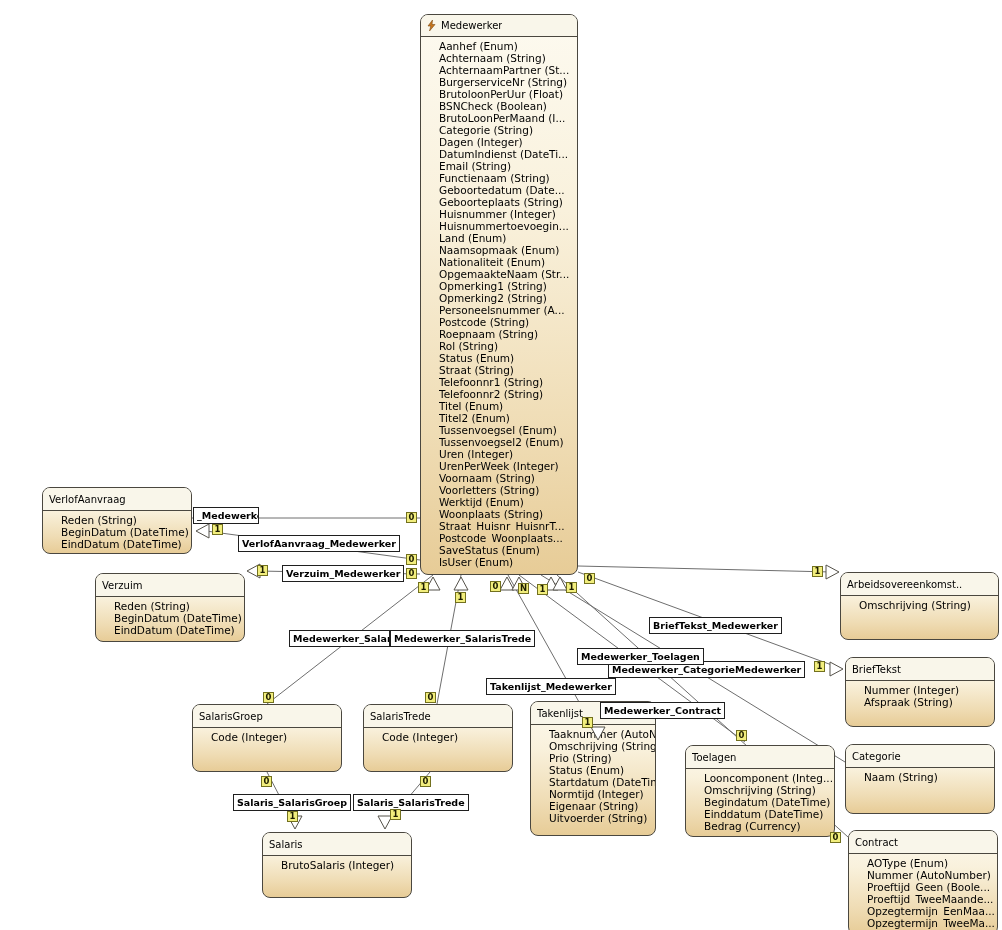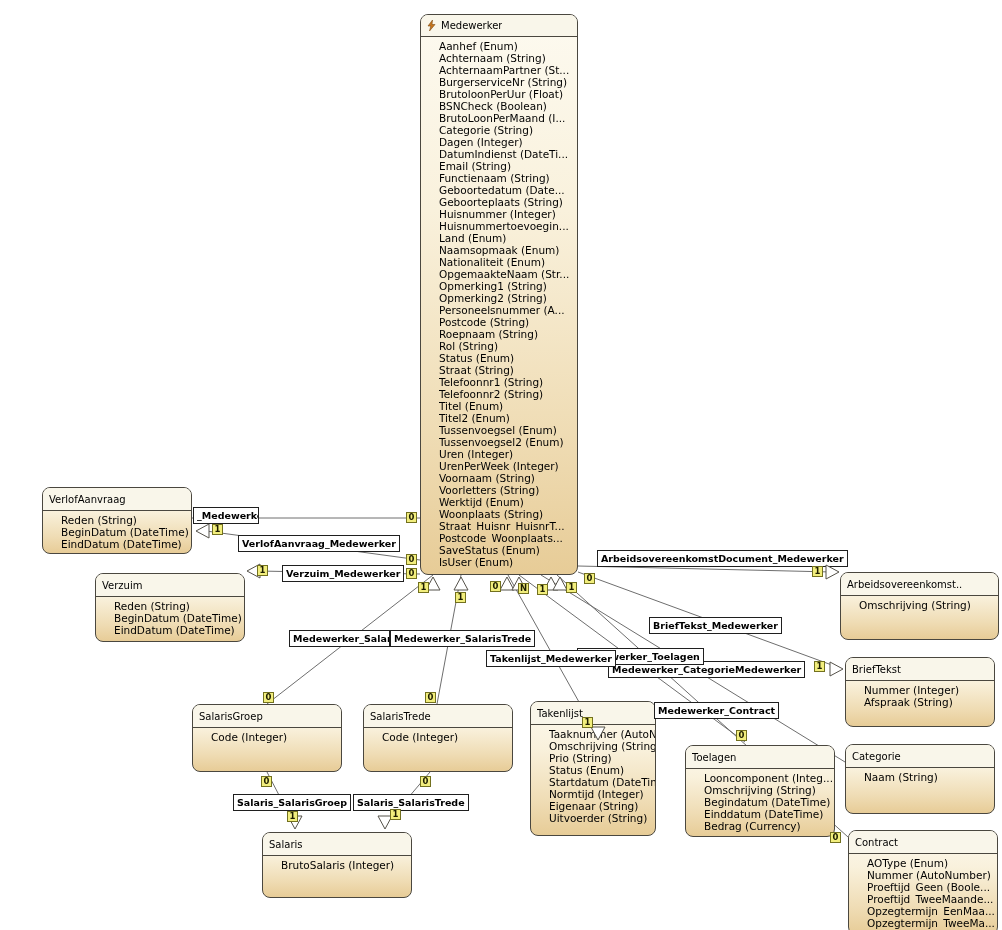--- a/index.html
+++ b/index.html
@@ -15,21 +15,21 @@
   .ehead{box-sizing:border-box;height:23px;border-bottom:1px solid #4a473f;
          background:#f9f6ea;display:flex;align-items:center;padding:0 6px;gap:5px;}
   .entity.main .ehead{height:22px;}
   .etitle{font-size:10px;color:#000;white-space:nowrap;overflow:hidden;}
   .ebody{padding:3px 0 0 18px;}
   .attr-row{height:12px;line-height:12px;font-size:10.5px;color:#000;
             white-space:nowrap;overflow:hidden;}
   .rlabel{position:absolute;z-index:3;box-sizing:border-box;background:#ffffff;
           border:1px solid #1f1f1f;color:#000;font-size:9.5px;font-weight:bold;
           line-height:13px;height:17px;padding:1px 3px;white-space:nowrap;overflow:hidden;}
-  .rlabel.over{z-index:4;}
+  .rlabel.over{z-index:4;margin-top:28px;}
   .card{position:absolute;z-index:6;box-sizing:border-box;width:11px;height:11px;
         background:#f2ee7d;border:1px solid #72701f;color:#1d1d00;
         font-size:8.5px;font-weight:bold;line-height:9px;text-align:center;}
 </style>
 </head>
 <body>
 
 <div id="canvas">
 
   <svg id="lines" class="layer" width="1002" height="930">
@@ -226,23 +226,22 @@
   </div>
 
   <div class="rlabel" style="left:193px;top:507px;width:66px">_Medewerker</div>
   <div class="rlabel" style="left:238px;top:535px">VerlofAanvraag_Medewerker</div>
   <div class="rlabel" style="left:282px;top:565px">Verzuim_Medewerker</div>
   <div class="rlabel" style="left:289px;top:630px;width:101px">Medewerker_SalarisGroep</div>
   <div class="rlabel" style="left:390px;top:630px">Medewerker_SalarisTrede</div>
   <div class="rlabel" style="left:608px;top:661px">Medewerker_CategorieMedewerker</div>
   <div class="rlabel" style="left:577px;top:648px">Medewerker_Toelagen</div>
   <div class="rlabel over" style="left:486px;top:650px">Takenlijst_Medewerker</div>
-  <div class="rlabel" style="left:654px;top:702px">Medewerker_Contract</div>
+  <div class="rlabel" style="left:600px;top:702px">Medewerker_Contract</div>
   <div class="rlabel" style="left:649px;top:617px">BriefTekst_Medewerker</div>
-  <div class="rlabel" style="left:597px;top:550px">ArbeidsovereenkomstDocument_Medewerker</div>
   <div class="rlabel" style="left:233px;top:794px">Salaris_SalarisGroep</div>
   <div class="rlabel" style="left:353px;top:794px">Salaris_SalarisTrede</div>
 
   <div class="card" style="left:406px;top:512px">0</div>
   <div class="card" style="left:212px;top:524px">1</div>
   <div class="card" style="left:406px;top:554px">0</div>
   <div class="card" style="left:257px;top:565px">1</div>
   <div class="card" style="left:406px;top:568px">0</div>
   <div class="card" style="left:418px;top:582px">1</div>
   <div class="card" style="left:263px;top:692px">0</div>

